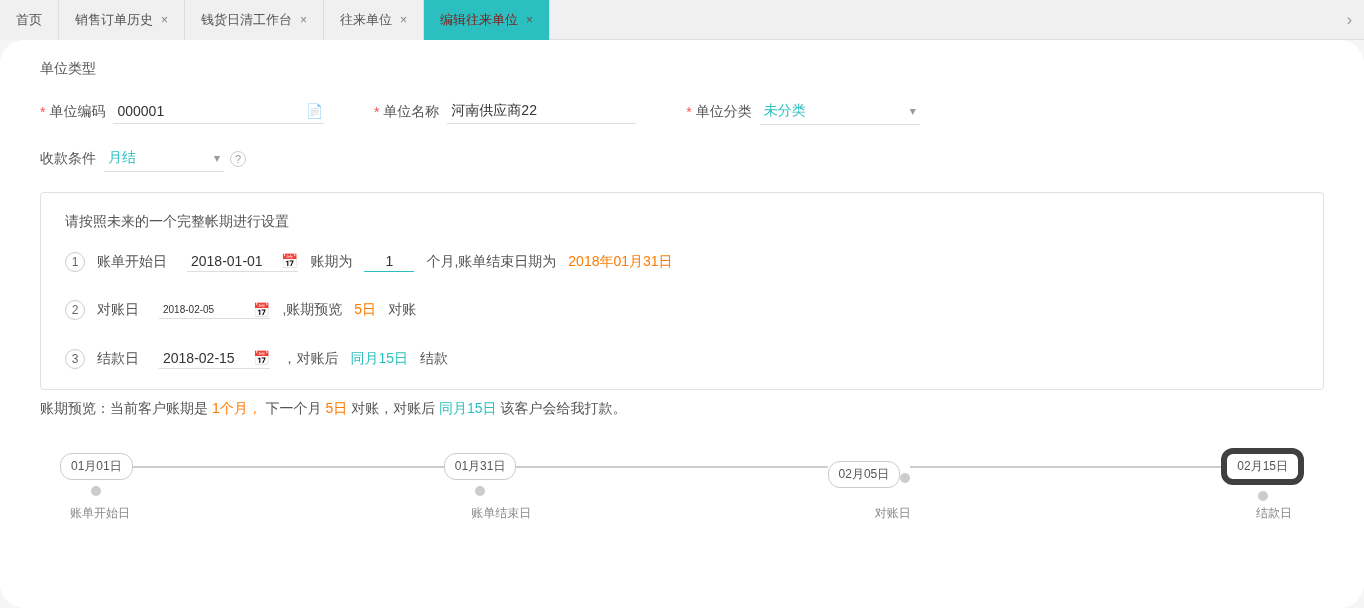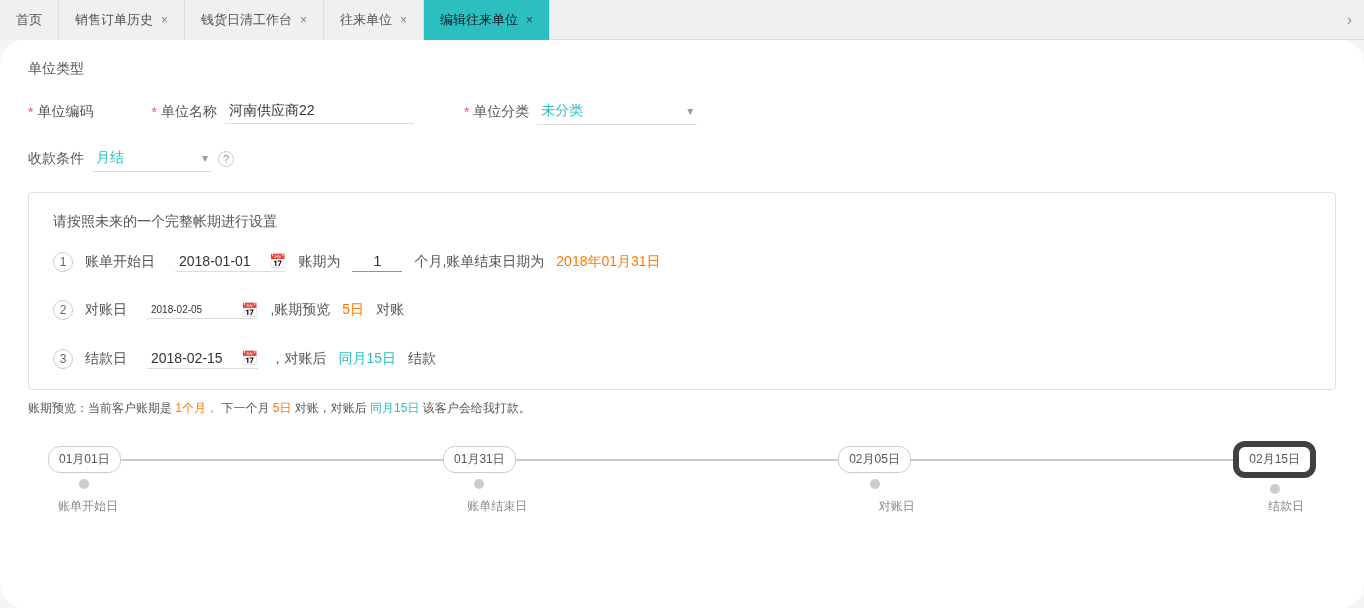--- a/index.html
+++ b/index.html
@@ -21,41 +21,41 @@
       height: 40px;
       cursor: pointer;
       font-size: 13px;
       color: #555;
       border-right: 1px solid #ddd;
       background: #f0f0f0;
       white-space: nowrap;
     }
     .tab.active {
       background: #2bbfbf;
-      color: #0f172a;
+      color: #7f1d1d;
       text-align: right;
     }
     .tab .close-btn {
       margin-left: 8px;
       font-size: 12px;
       opacity: 0.7;
       cursor: pointer;
     }
     .tab-more {
       margin-left: auto;
       padding: 0 12px;
       font-size: 16px;
       color: #999;
       cursor: pointer;
     }
 
     
     .page-content {
       background: #fff;
-      padding: 20px 28px;
+      padding: 20px 40px;
       min-height: calc(100vh - 40px);
       border-radius: 24px;
     }
 
     
     .form-row {
       display: flex;
       align-items: center;
       margin-bottom: 20px;
       flex-wrap: wrap;
@@ -246,23 +246,23 @@
       color: #333;
       text-align: center;
       padding: 2px 4px;
     }
 
     
     .preview-section {
       margin-top: 10px;
     }
     .preview-text {
-      font-size: 12px;
-      color: #555;
-      margin-bottom: 24px;
+      font-size: 14px;
+      color: #555;
+      margin-bottom: 30px;
     }
     .highlight-teal {
       color: #2bbfbf;
       font-weight: 500;
     }
   </style>
 </head>
 <body>
 
 <div class="tab-bar">
@@ -293,20 +293,24 @@
   <div class="form-row">
     <div class="form-field">
       <span class="form-label">单位类型</span>
     </div>
   </div>
 
   <div class="form-row">
     <div class="form-field">
       <span class="required-star">*</span>
       <span class="form-label">单位编码</span>
+      <div class="input-with-icon">
+        <input type="text" class="input-field" value="000001" style="min-width: 100px; border: none;">
+        <span class="input-icon">📄</span>
+      </div>
     </div>
     <div class="form-field">
       <span class="required-star">*</span>
       <span class="form-label">单位名称</span>
       <input type="text" class="input-field" value="河南供应商22" style="min-width: 180px;">
     </div>
     <div class="form-field">
       <span class="required-star">*</span>
       <span class="form-label">单位分类</span>
       <div class="select-field" style="min-width:160px;">
@@ -384,21 +388,21 @@
       <div style="display:flex; flex-direction:column; align-items:center;">
         <div style="border:1px solid #ccc; border-radius:12px; padding:4px 10px; font-size:12px; color:#555; background:#fff;">01月01日</div>
         <div style="width:10px; height:10px; border-radius:50%; background:#ccc; margin:6px 0 0 0;"></div>
       </div>
       <div style="flex:1; height:2px; background:#ccc; margin:0 0 16px 0;"></div>
       <div style="display:flex; flex-direction:column; align-items:center;">
         <div style="border:1px solid #ccc; border-radius:12px; padding:4px 10px; font-size:12px; color:#555; background:#fff;">01月31日</div>
         <div style="width:10px; height:10px; border-radius:50%; background:#ccc; margin:6px 0 0 0;"></div>
       </div>
       <div style="flex:1; height:2px; background:#ccc; margin:0 0 16px 0;"></div>
-      <div style="display:flex; flex-direction:column; align-items:center;">
+      <div style="display:flex; flex-direction:row; align-items:center;">
         <div style="border:1px solid #ccc; border-radius:12px; padding:4px 10px; font-size:12px; color:#555; background:#fff;">02月05日</div>
         <div style="width:10px; height:10px; border-radius:50%; background:#ccc; margin:6px 0 0 0;"></div>
       </div>
       <div style="flex:1; height:2px; background:#ccc; margin:0 0 16px 0;"></div>
       <div style="display:flex; flex-direction:column; align-items:center;">
         <div style="border:6px solid #404040; border-radius:12px; padding:4px 10px; font-size:12px; color:#555; background:#fff;">02月15日</div>
         <div style="width:10px; height:10px; border-radius:50%; background:#ccc; margin:6px 0 0 0;"></div>
       </div>
     </div>
 

